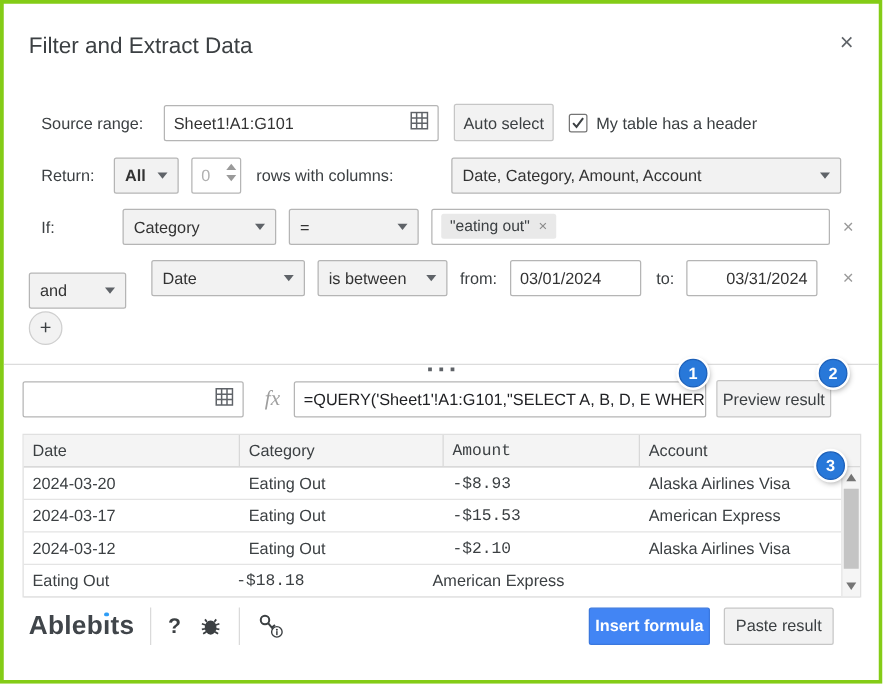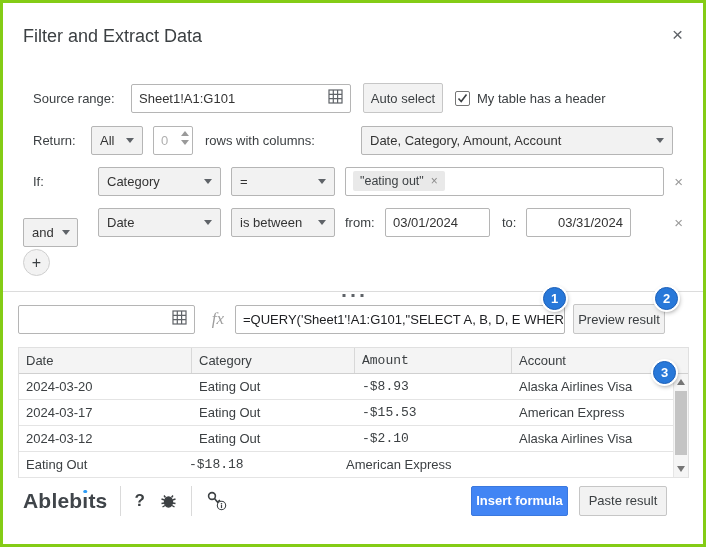--- a/index.html
+++ b/index.html
@@ -36,39 +36,39 @@
   .src-label { margin-left:10px; width:98px; }
   .src-input { width:220px; }
   .autosel { width:80px; margin-left:12px; }
   .chk-wrap { display:flex; align-items:center; margin-left:12px; cursor:pointer; }
   .chk-box { width:15px; height:15px; border:1px solid #757575; border-radius:2px; background:#fff;
              display:flex; align-items:center; justify-content:center; margin-right:7px; }
 
   
   .row-return { top:122px; height:30px; }
   .ret-label { margin-left:10px; width:58px; }
-  .sel-all { width:52px; }
+  .sel-all { width:52px;font-weight:bold; }
   .spinner { width:40px; margin-left:10px; position:relative; padding-right:16px; color:#b0b0b0; }
   .spin-arrows { position:absolute; right:3px; top:4px; display:flex; flex-direction:column; gap:4px; }
   .tri-up { width:0; height:0; border-left:4px solid transparent; border-right:4px solid transparent; border-bottom:5px solid #9a9a9a; }
   .tri-dn { width:0; height:0; border-left:4px solid transparent; border-right:4px solid transparent; border-top:5px solid #9a9a9a; }
   .rwc-label { margin-left:12px; width:112px; }
   .sel-cols { margin-left:44px; width:312px; }
 
   
   .row-if { top:163px; height:30px; }
   .if-label { margin-left:10px; width:65px; }
   .sel-field { width:123px; }
   .sel-op { width:104px; margin-left:10px; }
   .cond-input { flex:1; margin-left:10px; margin-right:10px; }
   .chip { background:#e9e9e9; border-radius:2px; padding:3px 7px; font-size:12.5px; color:#3c4043;
           display:flex; align-items:center; }
   .chip-x { color:#8a8a8a; font-size:12px; margin-left:7px; cursor:pointer; }
   .row-and { top:204px; height:30px; }
-  .sel-and { width:55px;margin-top:20px; }
+  .sel-and { width:78px;margin-top:20px; }
   .and-field { margin-left:20px; }
   .from-label { margin-left:10px; width:40px; }
   .date-input { width:105px; }
   .to-label { margin-left:12px; width:24px; }
   .to-input { margin-left:0;justify-content:flex-end; }
   .row-and .xremove { margin-left:auto; }
 
   
   .row-add { top:246px; height:27px; }
   .add-btn { width:27px; height:27px; border-radius:50%; border:1px solid #cfcfcf; background:#f2f2f2;

